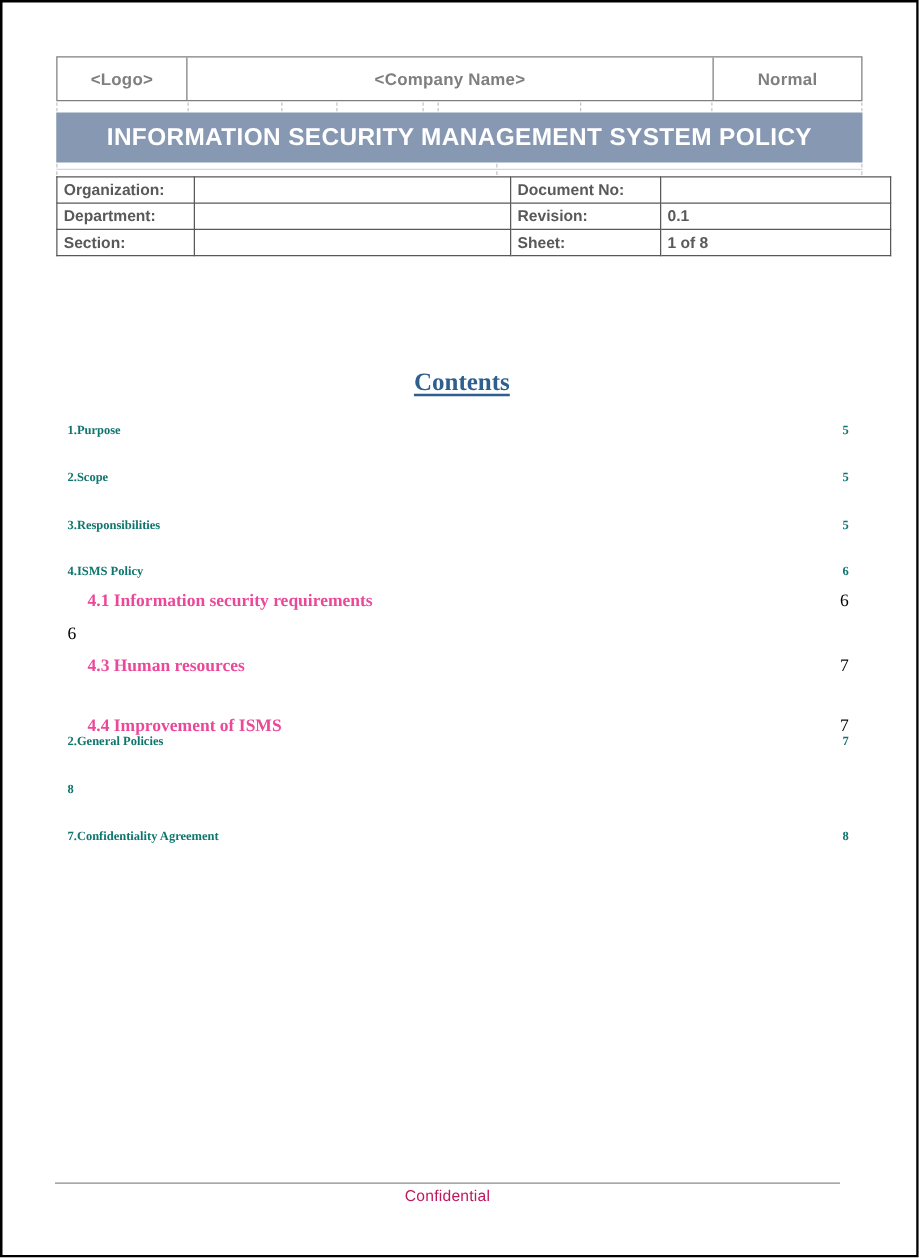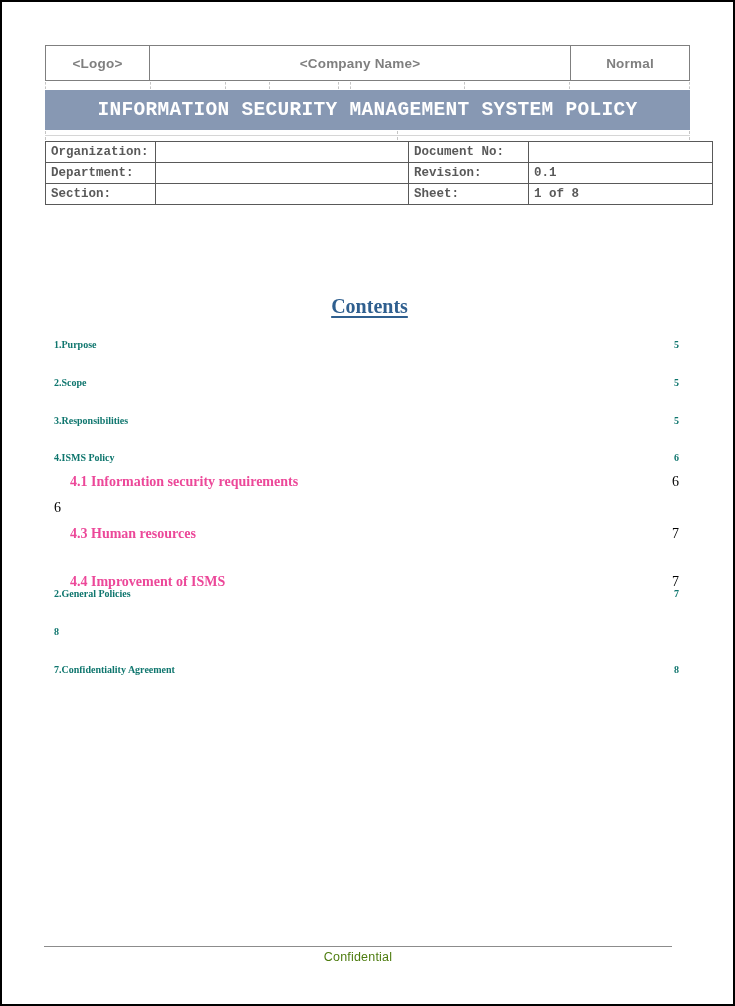--- a/index.html
+++ b/index.html
@@ -35,32 +35,32 @@
   .strip2-line{position:absolute;left:0;top:4px;width:645px;border-top:1px solid #d6d6d6;}
   .strip2 .tick{height:9px;}
   
   .banner{
     position:absolute;left:43px;top:88px;width:645px;height:40px;
     background:#8798B3;
     display:flex;align-items:center;justify-content:center;
   }
   .banner-title{
     color:#fff;font-weight:bold;font-size:19.5px;letter-spacing:.3px;
-    font-family:Liberation Mono, monospace;
+    font-family:Liberation Sans, sans-serif;
   }
   
   .info-table{
     position:absolute;left:43px;top:139px;width:645px;
     border-collapse:collapse;table-layout:fixed;
   }
   .info-table td{
     border:1px solid #595959;
     height:20px;
     padding:0 0 0 5px;
-    font-family:Liberation Mono, monospace;
+    font-family:Liberation Sans, sans-serif;
     font-weight:bold;font-size:12.5px;color:#595959;
     vertical-align:middle;
     overflow:hidden;white-space:nowrap;
   }
   .col-l1{width:104px;}.col-v1{width:247px;}.col-l2{width:114px;}.col-v2{width:178px;margin-left:39px;}
   
   .contents-heading{
     position:absolute;left:0;top:293px;width:735px;
     text-align:center;
     font-weight:bold;font-size:20px;color:#2F5F8F;
@@ -74,21 +74,21 @@
   }
   .toc-row .lbl{white-space:nowrap;}
   .l1 .lbl,.l1 .pg{color:#0f766e;font-weight:bold;font-size:10px;}
   .l2 .lbl{color:#ec4899;font-weight:bold;font-size:14px;padding-left:16px;}
   .l2 .pg{color:#000;font-weight:normal;font-size:14px;}
   
   .footer-line{position:absolute;left:42px;top:944px;width:628px;border-top:1px solid #8c8c8c;}
   .footer-text{
     position:absolute;left:42px;top:948px;width:628px;text-align:center;
     font-family:"Liberation Sans", sans-serif;
-    font-size:12.5px;color:#4d7c0f;letter-spacing:.2px;
+    font-size:12.5px;color:#be185d;letter-spacing:.2px;
   }
 </style>
 </head>
 <body>
 
 <div class="page">
 
   <div class="hdr-table">
     <div class="hdr-cell hdr-logo">&lt;Logo&gt;</div>
     <div class="hdr-cell hdr-company">&lt;Company Name&gt;</div>

